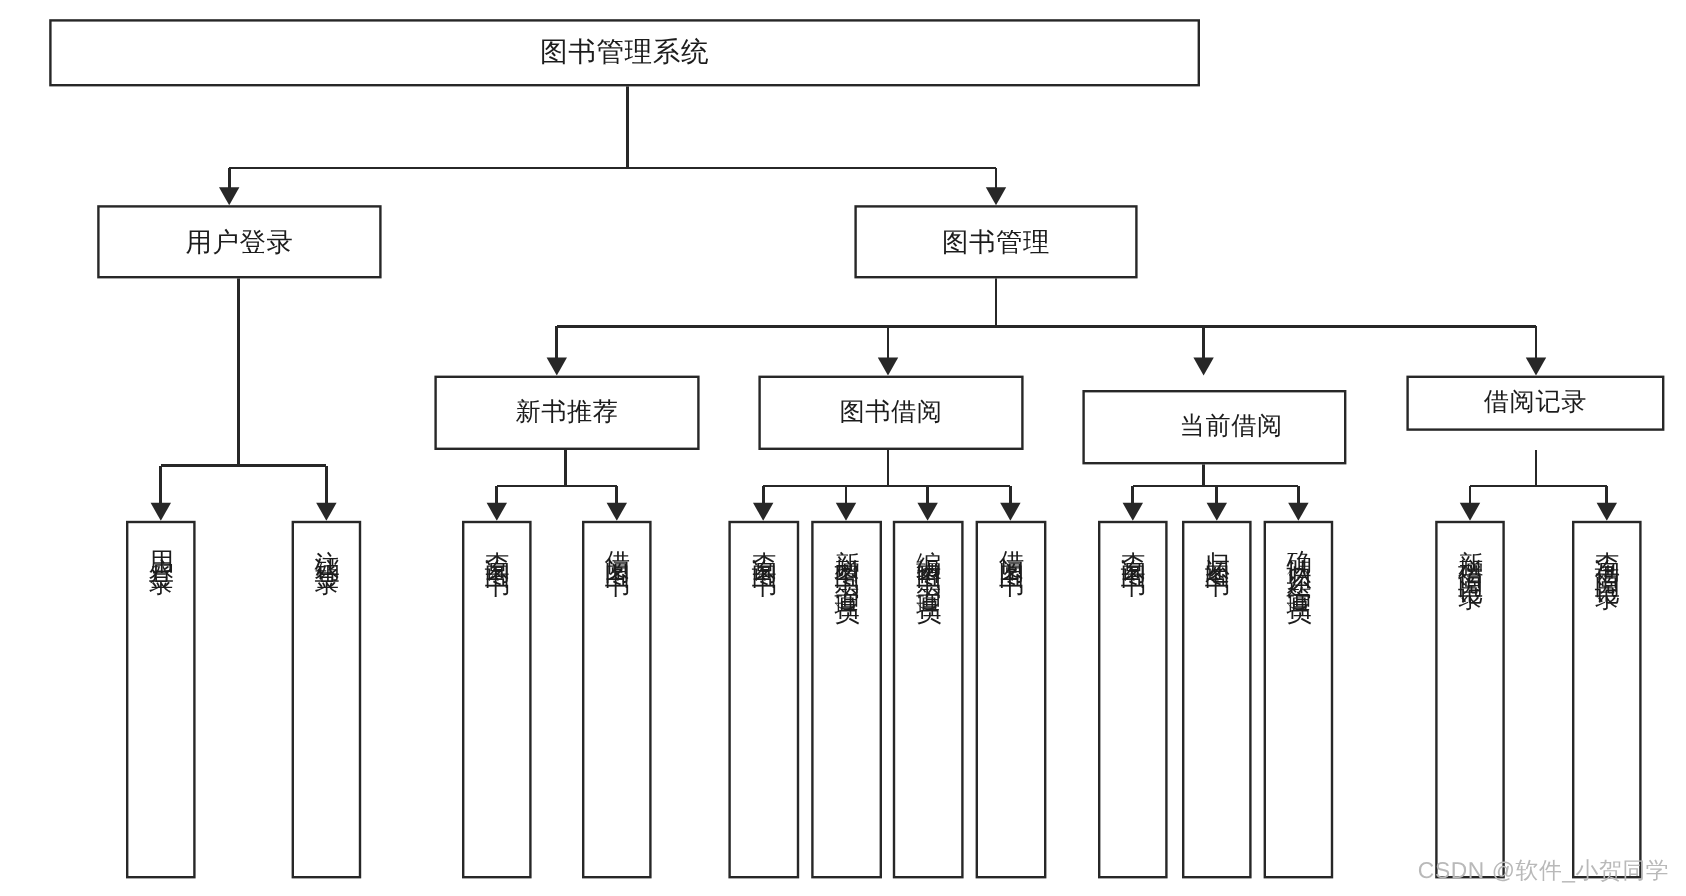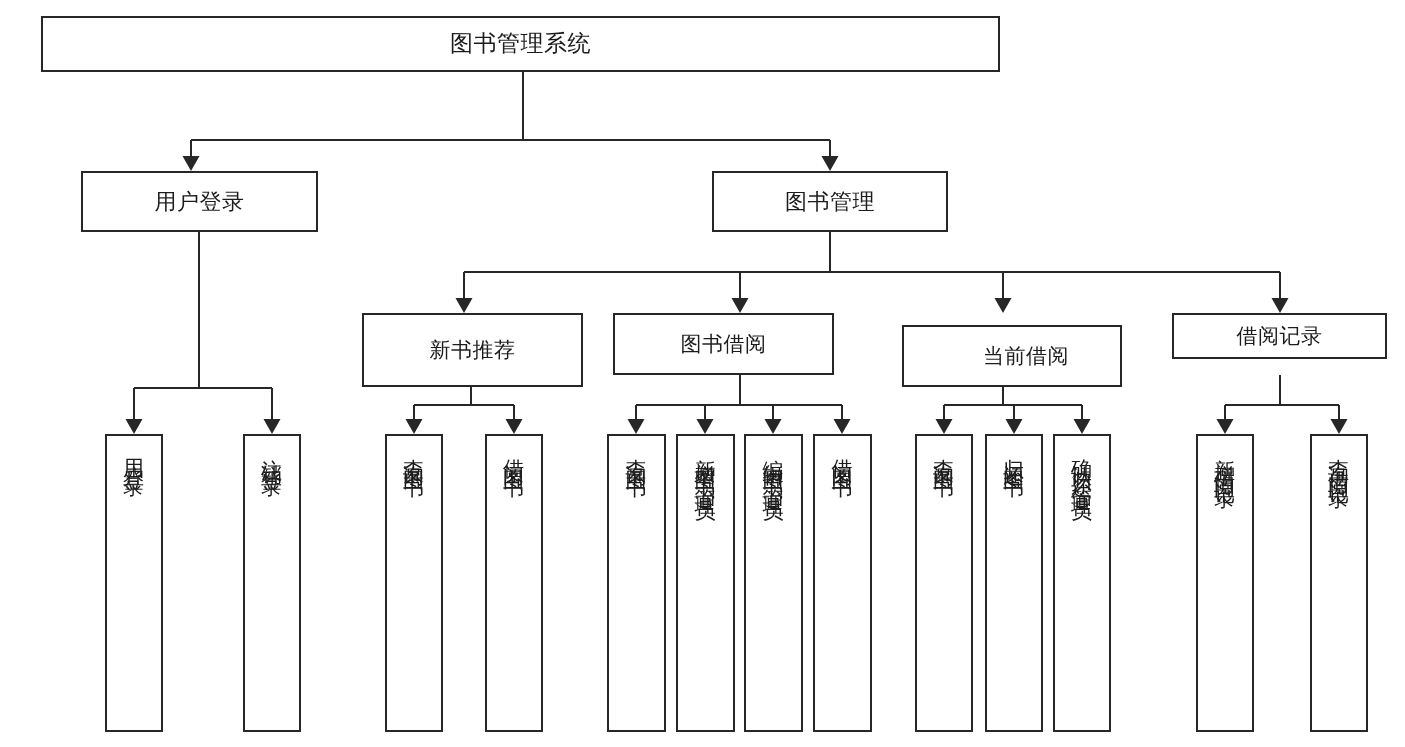--- a/index.html
+++ b/index.html
@@ -139,24 +139,24 @@
   <div id="node-layer">
       <div class="node-box level-1" style="left: 20px; top: 16px; width: 959px; height: 56px; margin-left: 21px;">
         <span class="node-label">图书管理系统</span>
       </div>
       <div class="node-box level-2" style="left: 81px; top: 171px; width: 237px; height: 61px;">
         <span class="node-label">用户登录</span>
       </div>
       <div class="node-box level-2" style="left: 712px; top: 171px; width: 236px; height: 61px; text-align: right;">
         <span class="node-label">图书管理</span>
       </div>
-      <div class="node-box level-3" style="left: 362px; top: 313px; width: 221px; height: 74px;">
+      <div class="node-box level-3" style="left: 362px; top: 313px; width: 221px; height: 62px;">
         <span class="node-label">新书推荐</span>
       </div>
-      <div class="node-box level-3" style="left: 613px; top: 313px; width: 221px; height: 62px;">
+      <div class="node-box level-3" style="left: 632px; top: 313px; width: 221px; height: 62px;">
         <span class="node-label">图书借阅</span>
       </div>
       <div class="node-box level-3" style="left: 902px; top: 325px; width: 220px; height: 62px; padding-left: 28px;">
         <span class="node-label">当前借阅</span>
       </div>
       <div class="node-box level-3" style="left: 1172px; top: 313px; width: 215px; height: 46px;">
         <span class="node-label">借阅记录</span>
       </div>
       <div class="node-box leaf" style="left: 105px; top: 434px; width: 58px; height: 298px;">
         <span class="node-label">用户登录</span>
@@ -192,14 +192,15 @@
         <span class="node-label">确认归还（管理员）</span>
       </div>
       <div class="node-box leaf" style="left: 1196px; top: 434px; width: 58px; height: 298px;">
         <span class="node-label">新增借阅记录</span>
       </div>
       <div class="node-box leaf" style="left: 1310px; top: 434px; width: 58px; height: 298px;">
         <span class="node-label">查询借阅记录</span>
       </div>
     </div>
 
+  <div class="watermark">CSDN @软件_小贺同学</div>
 
 </div>
 
 </body></html>

